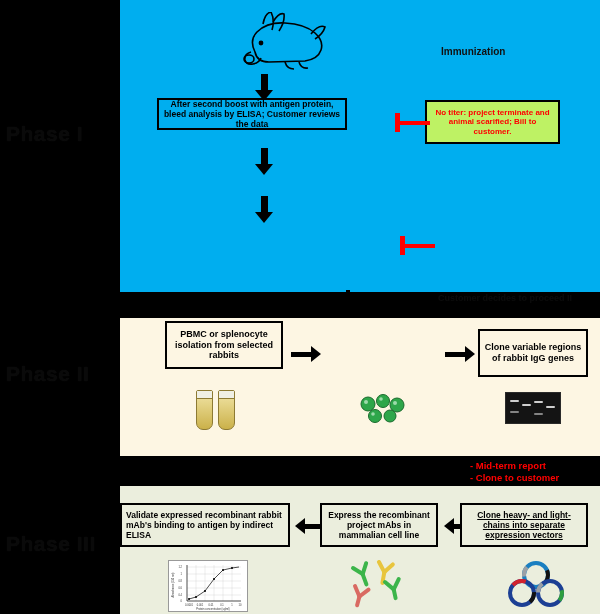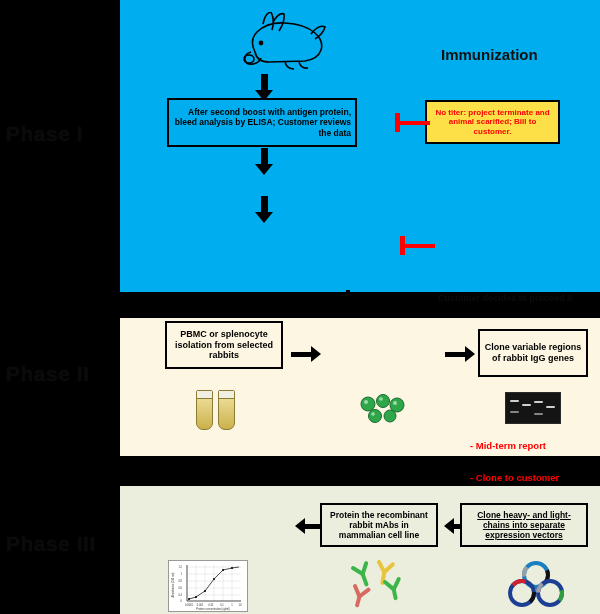--- a/index.html
+++ b/index.html
@@ -28,21 +28,21 @@
 
   
   .box{
     position:absolute;box-sizing:border-box;
     border:2px solid #000;
     display:flex;align-items:center;justify-content:center;
     text-align:center;font-weight:bold;line-height:1.18;
     padding:3px 4px;
   }
   .box.blue{background:#00aeef;color:#000;font-size:8.5px;}
-  .box.blue-red{background:#fde047;color:#ff0000;font-size:8px;}
+  .box.blue-red{background:#bef264;color:#ff0000;font-size:8px;}
   .box.cream{background:#fdf6e3;color:#000;font-size:9px;}
   .box.pale{background:#ebeedd;color:#000;font-size:8.5px;}
   .box.pale.left{text-align:left;justify-content:flex-start;}
 
   .arrow-down{position:absolute;display:flex;flex-direction:column;align-items:center;}
   .arrow-down .stem{width:7px;background:#000;}
   .arrow-down .head{
     width:0;height:0;border-left:9px solid transparent;border-right:9px solid transparent;
     border-top:11px solid #000;
   }
@@ -70,21 +70,21 @@
   
   .note-dark{
     position:absolute;color:#0c0c0c;font-weight:bold;font-size:9px;
     text-align:center;line-height:1.3;
   }
   .note-red{
     position:absolute;color:#ff0000;font-weight:bold;font-size:9.5px;
     line-height:1.45;
   }
   .immun-label{
-    position:absolute;color:#111;font-weight:bold;font-size:15px;
+    position:absolute;color:#111;font-weight:bold;font-size:10px;
   }
 
   
   .img-wrap{position:absolute;}
   .gel{
     width:54px;height:30px;background:#141414;border:1px solid #2a2a2a;position:relative;
   }
   .gel .band{position:absolute;background:#cfcfcf;height:2px;border-radius:1px;}
   .tube{
     width:15px;height:38px;background:linear-gradient(#f2e6a8,#cbb14a);
@@ -122,21 +122,21 @@
         <path d="M74 50 q2 7 9 6"></path>
       </g>
     </svg>
   </div>
 
   <div class="arrow-down" style="left:255px;top:74px;">
     <div class="stem" style="height:16px;"></div>
       <div class="head"></div>
   </div>
 
-  <div class="box blue" id="p1b1" style="left:167px;top:98px;width:190px;height:49px;text-align:right;">After second boost with antigen protein, bleed analysis by ELISA; Customer reviews the data</div>
+  <div class="box blue" id="p1b1" style="left:157px;top:98px;width:190px;height:32px;">After second boost with antigen protein, bleed analysis by ELISA; Customer reviews the data</div>
 
   <div class="box blue-red" id="p1t1" style="left:425px;top:100px;width:135px;height:44px;">No titer: project terminate and animal scarified; Bill to customer.</div>
   <div class="tbar" style="left:395px;top:113px;">
     <div class="bar"></div>
       <div class="stem" style="width:30px;"></div>
   </div>
 
   <div class="arrow-down" style="left:255px;top:148px;">
     <div class="stem" style="height:16px;"></div>
       <div class="head"></div>
@@ -204,30 +204,31 @@
     <div class="band" style="left:28px;top:8px;width:9px;"></div>
     <div class="band" style="left:40px;top:13px;width:9px;"></div>
     <div class="band" style="left:4px;top:18px;width:9px;opacity:.6;"></div>
     <div class="band" style="left:28px;top:20px;width:9px;opacity:.6;"></div>
   </div>
 
   <div class="arrow-down thin" style="left:341px;top:457px;">
     <div class="stem" style="height:14px;"></div>
       <div class="head"></div>
   </div>
-  <div class="note-red" style="left:470px;top:439px;">- Mid-term report</div>
+  <div class="note-red" style="left:470px;top:459px;">- Mid-term report</div>
   <div class="note-red" style="left:470px;top:471px;">- Clone to customer</div>
 
+  <div class="box pale left" id="p3b1" style="left:120px;top:503px;width:170px;height:44px;">Validate expressed recombinant rabbit mAb's binding to antigen by indirect ELISA</div>
 
   <div class="arrow-left" style="left:295px;top:518px;">
     <div class="head"></div>
       <div class="stem" style="width:20px;"></div>
   </div>
 
-  <div class="box pale" id="p3b2" style="left:320px;top:503px;width:118px;height:44px;">Protein the recombinant rabbit mAbs in mammalian cell line</div>
+  <div class="box pale" id="p3b2" style="left:320px;top:503px;width:118px;height:44px;">Express the recombinant project mAbs in mammalian cell line</div>
 
   <div class="arrow-left" style="left:444px;top:518px;">
     <div class="head"></div>
       <div class="stem" style="width:20px;"></div>
   </div>
 
   <div class="box pale" id="p3b3" style="left:460px;top:503px;width:128px;height:44px;text-decoration:underline;">Clone heavy- and light-chains into separate expression vectors</div>
 
   <div class="chartbox" style="position:absolute;left:168px;top:560px;width:78px;height:50px;">
     <svg width="78" height="50" viewBox="0 0 78 50">

